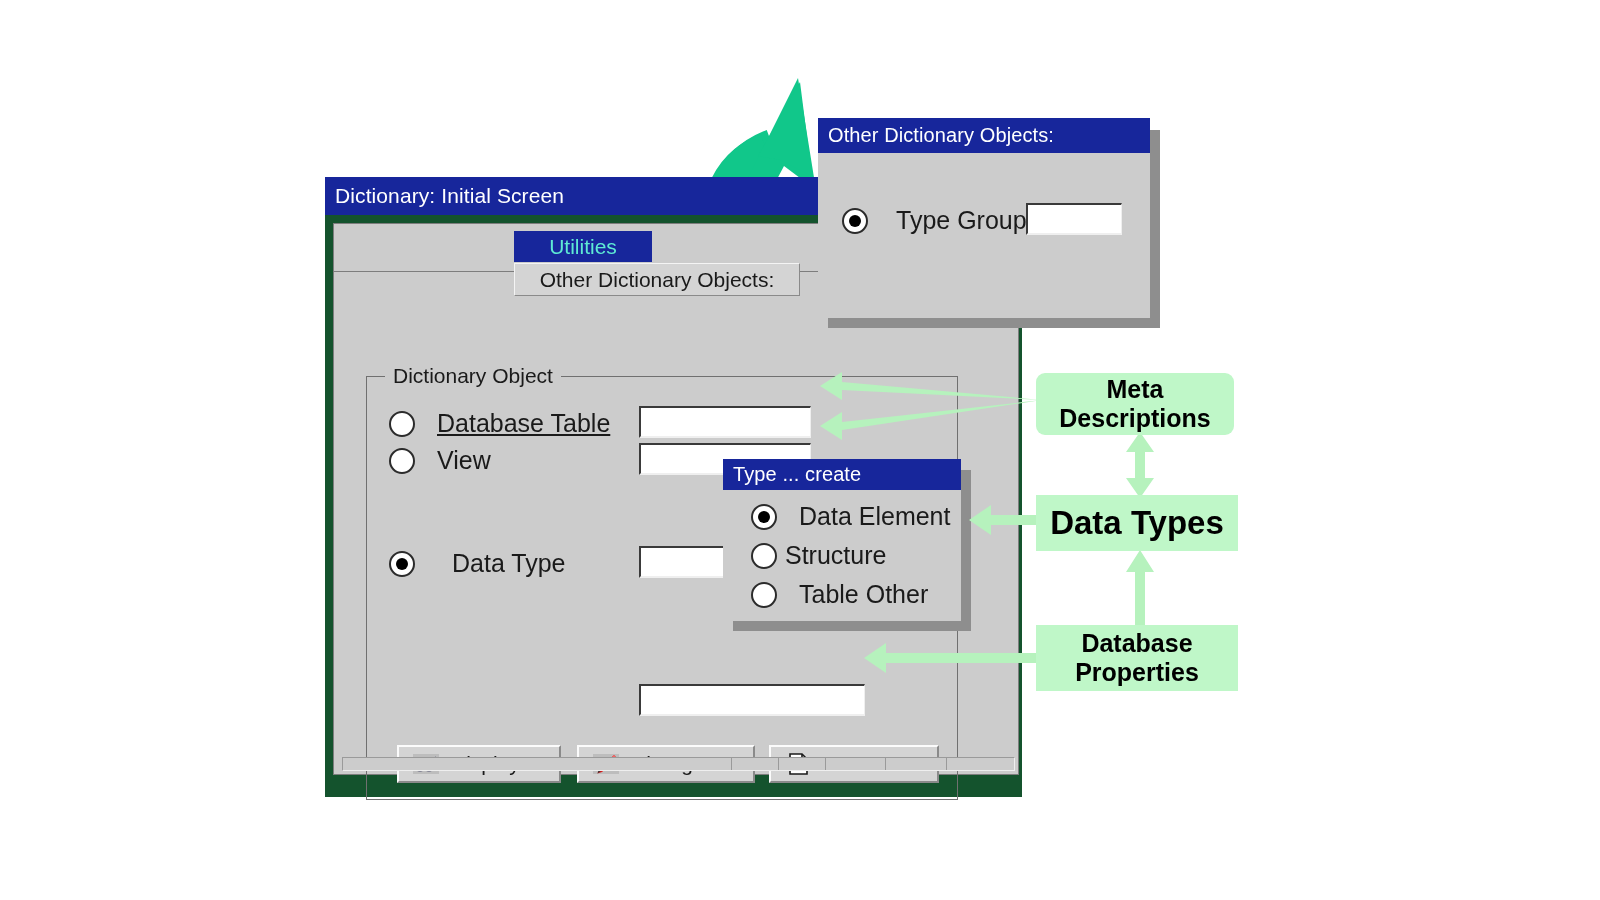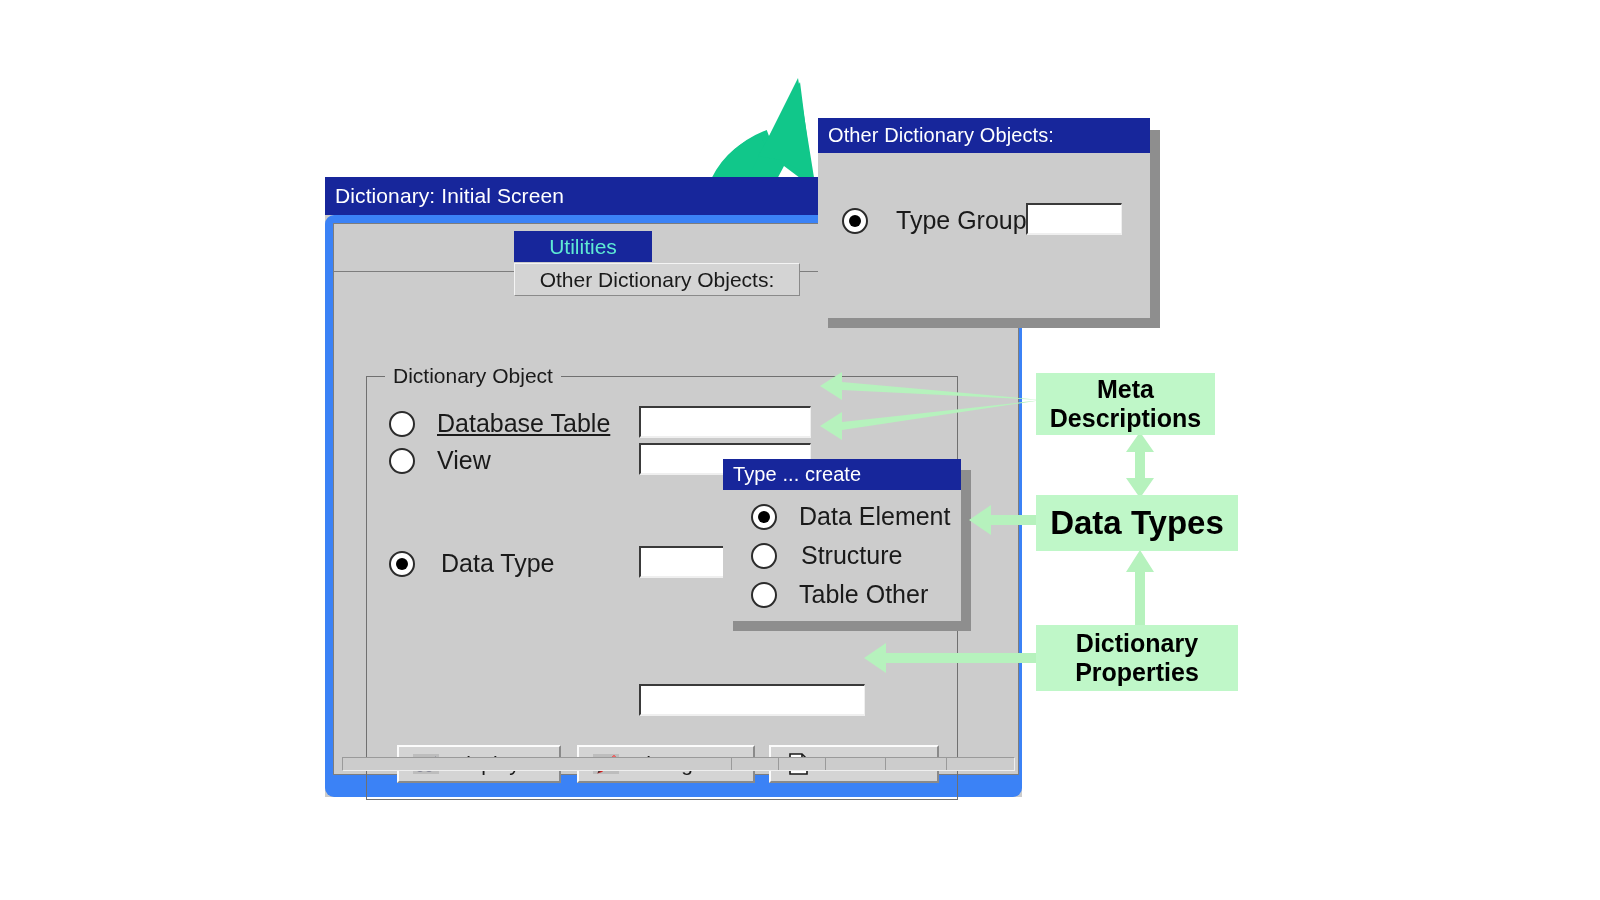--- a/index.html
+++ b/index.html
@@ -22,22 +22,21 @@
     white-space:nowrap;
     letter-spacing:0.1px;
   }
   .shadow-r { position:absolute; background:#8e8e8e; }
 
   
   #main-window { left:325px; top:177px; width:697px; height:620px; background:#cccccc; }
   #main-window .titlebar { width:100%; }
   .main-body {
     position:absolute; left:0; top:38px; right:0; bottom:0;
-    background:#3b82f6;
-    border-radius:9px;
+    background:#14532d;
   }
   .main-inner {
     position:absolute; left:8px; top:8px; right:3px; bottom:22px;
     border-left:1px solid #7d7d7d; border-top:1px solid #7d7d7d;
     border-right:1px solid #7d7d7d; border-bottom:1px solid #7d7d7d;
     background:#cccccc;
   }
   .toolbar-sep {
     position:absolute; left:0; right:0; top:47px;
     border-top:1px solid #7d7d7d;
@@ -158,21 +157,21 @@
         <div class="tinput abs" style="left:272px; top:29px; width:172px; height:32px;"></div>
 
         <div class="row" style="left:22px; top:69px;">
           <span class="radio"></span>
           <span class="row-label" style="margin-left:22px; width:188px;">View</span>
         </div>
         <div class="tinput abs" style="left:272px; top:66px; width:172px; height:32px;"></div>
 
         <div class="row" style="left:22px; top:172px;">
           <span class="radio on"></span>
-          <span class="row-label" style="margin-left:26px; width:188px;">Data Type</span>
+          <span class="row-label" style="margin-left:37px; width:188px;">Data Type</span>
         </div>
         <div class="tinput abs" style="left:272px; top:169px; width:100px; height:32px;"></div>
 
         <div class="tinput abs" style="left:272px; top:307px; width:226px; height:32px;"></div>
 
         <div class="btn" style="left:30px; top:368px; width:164px;">
           <svg class="ico" viewBox="0 0 26 24">
             <rect x="0" y="2" width="26" height="20" fill="#bdbdbd"></rect>
             <circle cx="7" cy="14" r="4.6" fill="none" stroke="#4a4a6a" stroke-width="1.8"></circle>
             <circle cx="16" cy="14" r="4.6" fill="none" stroke="#4a4a6a" stroke-width="1.8"></circle>
@@ -236,21 +235,21 @@
 <div class="shadow-r" style="left:733px; top:621px; width:238px; height:10px;"></div>
 <div class="win" id="popup-type">
   <div class="titlebar">Type ... create</div>
 
   <div class="row" style="left:28px; top:43px;">
     <span class="radio on"></span>
     <span class="row-label" style="margin-left:22px;">Data Element</span>
   </div>
   <div class="row" style="left:28px; top:82px;">
     <span class="radio"></span>
-    <span class="row-label" style="margin-left:24px;">Structure</span>
+    <span class="row-label" style="margin-left:8px;">Structure</span>
   </div>
   <div class="row" style="left:28px; top:121px;">
     <span class="radio"></span>
     <span class="row-label" style="margin-left:22px;">Table Other</span>
   </div>
 </div>
 
 <svg class="abs" style="left:810px; top:360px; width:240px; height:320px;">
 
   <polygon points="232,40 32,22 32,12 10,26 32,40 32,30" fill="#b6f2bd"></polygon>
@@ -267,29 +266,29 @@
 </svg>
 
 <svg class="abs" style="left:1120px; top:432px; width:40px; height:66px;">
   <polygon points="20,0 34,20 25,20 25,46 34,46 20,66 6,46 15,46 15,20 6,20" fill="#b6f2bd"></polygon>
 </svg>
 
 <svg class="abs" style="left:1120px; top:550px; width:40px; height:76px;">
   <polygon points="20,0 34,22 25,22 25,76 15,76 15,22 6,22" fill="#b6f2bd"></polygon>
 </svg>
 
-<div class="greenbox" style="left:1036px; top:373px; width:179px; height:62px; font-size:25px;">
+<div class="greenbox" style="left:1036px; top:373px; width:198px; height:62px; font-size:25px;border-radius:9px;">
   <div>
     <div>Meta</div>
     <div>Descriptions</div>
   </div>
 </div>
 
 <div class="greenbox" style="left:1036px; top:495px; width:202px; height:56px; font-size:33px;">
   <span>Data Types</span>
 </div>
 
 <div class="greenbox" style="left:1036px; top:625px; width:202px; height:66px; font-size:25px;">
   <div>
-    <div>Dictionary</div>
+    <div>Database</div>
     <div>Properties</div>
   </div>
 </div>
 
 </body></html>

